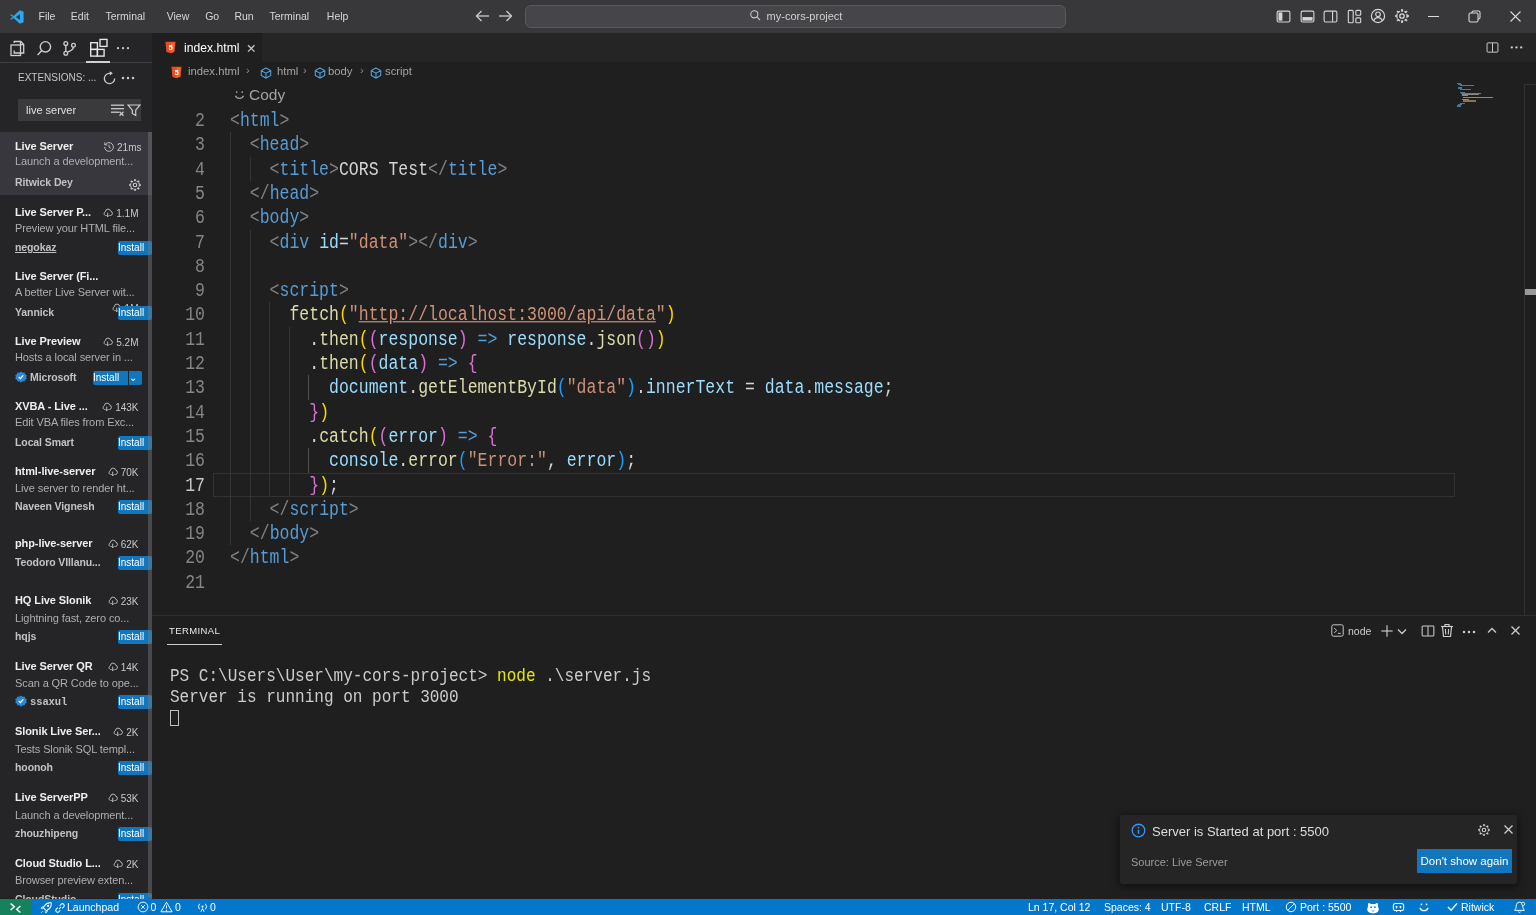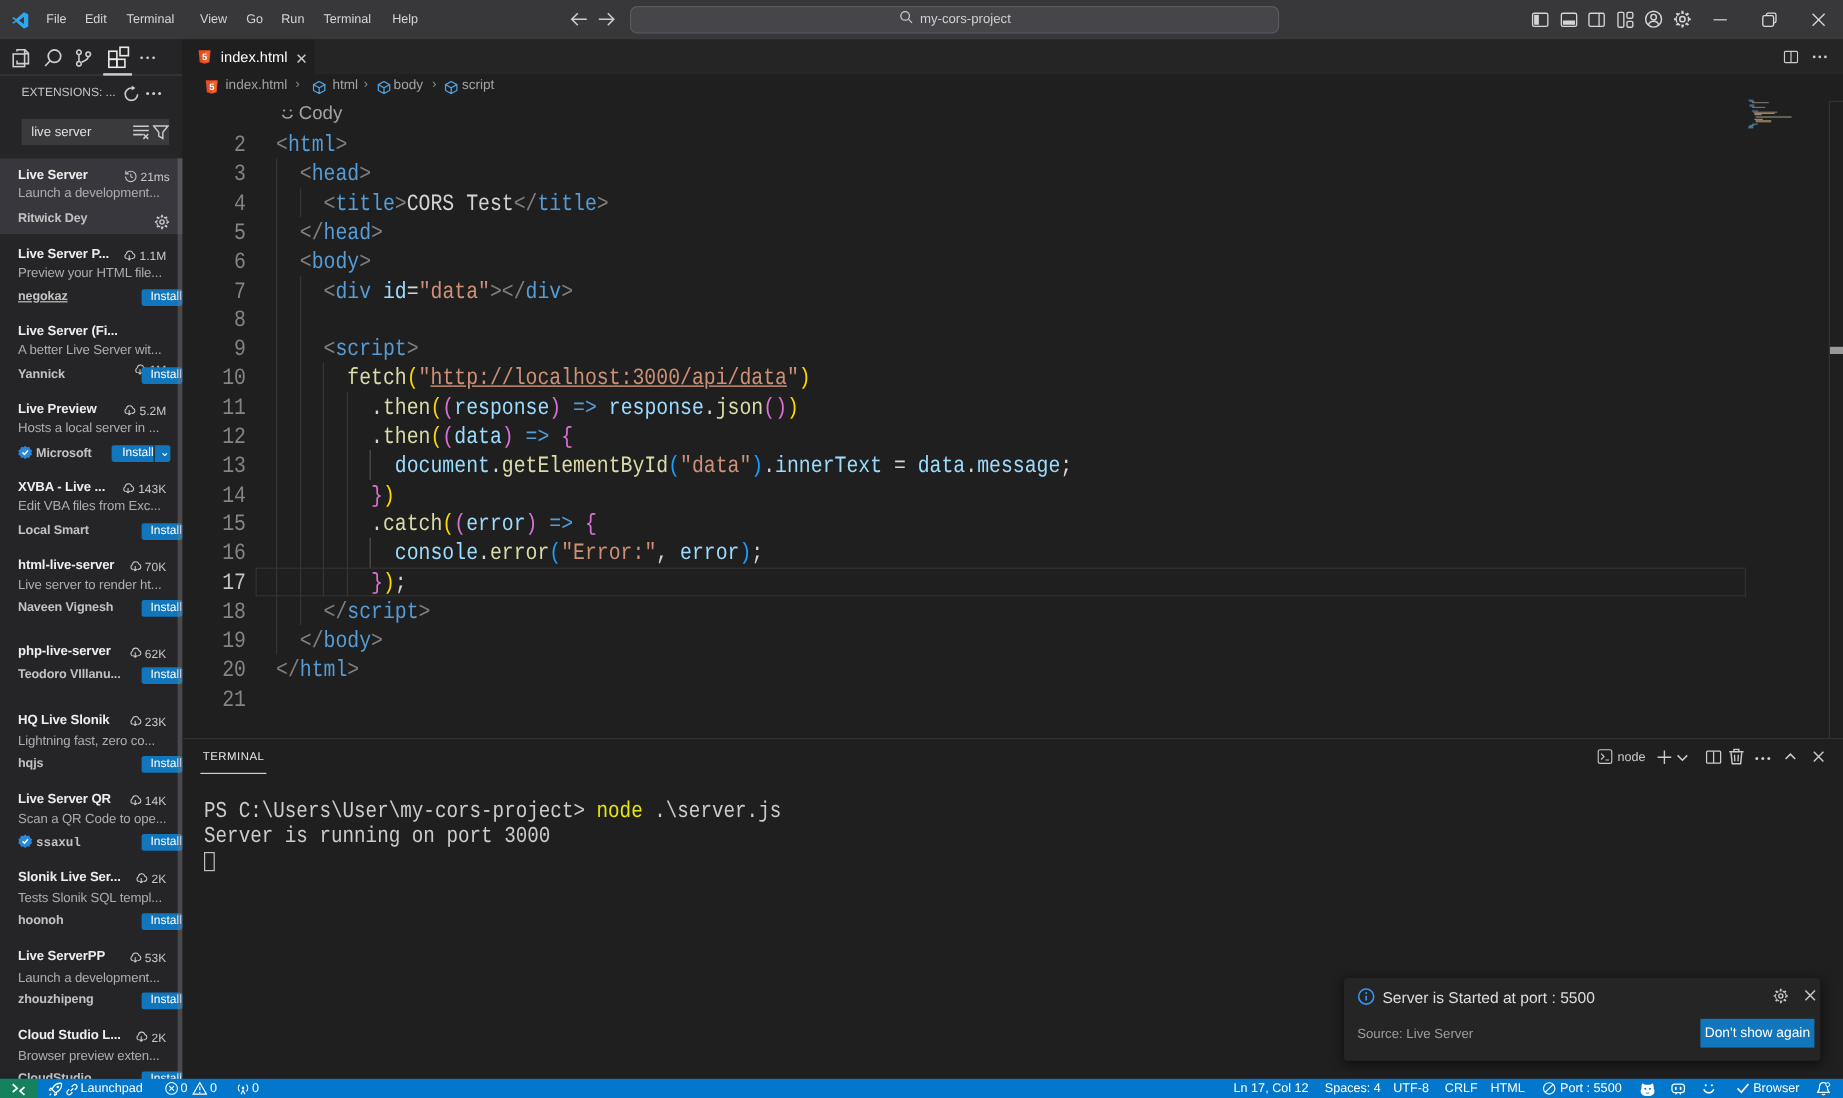--- a/index.html
+++ b/index.html
@@ -17,21 +17,21 @@
 .g{color:#ffd700;}
 .o{color:#da70d6;}
 .u{color:#179fff;}
 .k{color:#569cd6;}
 .w{color:#d4d4d4;}
 .guide{position:absolute;width:1px;background:#333538;}
 .xt{position:absolute;margin-top:2px;left:15px;font-weight:bold;font-size:11px;color:#eeeeee;white-space:nowrap;letter-spacing:-0.1px;}
 .xd{position:absolute;margin-top:2px;left:15px;font-size:11px;color:#aeaeb0;white-space:nowrap;letter-spacing:-0.1px;}
 .xa{position:absolute;margin-top:2px;left:15px;font-weight:bold;font-size:10.5px;color:#c2c2c2;white-space:nowrap;letter-spacing:-0.1px;}
 .xs{position:absolute;margin-top:2px;left:55px;width:83.5px;text-align:right;font-size:10px;color:#c8c8c8;white-space:nowrap;}
-.inst{position:absolute;margin-top:1.5px;left:105.5px;width:33.5px;height:14px;line-height:14px;text-align:right;background:#1176bb;color:#ffffff;font-size:10px;border-radius:2px;white-space:nowrap;}
+.inst{position:absolute;margin-top:1.5px;left:105.5px;width:33.5px;height:14px;line-height:14px;text-align:left;background:#1176bb;color:#ffffff;font-size:10px;border-radius:2px;white-space:nowrap;}
 </style>
 </head>
 <body>
 
 <div class="abs" id="titlebar" style="left:0;top:0;width:1536px;height:33px;background:#38383a;"></div>
 <div class="abs" style="left:10px;top:10px;">
 <svg width="14" height="14" viewBox="0 0 100 100">
       <path fill="#2aa9f2" fill-rule="evenodd" d="M71 1 L97 13 V87 L71 99 L25 58 L9 70 L1 64 L21 50 L1 36 L9 30 L25 42 Z M71 29 L42 50 L71 71 Z"></path>
     </svg>
 </div>
@@ -617,21 +617,21 @@
         <path d="M2.5 9 A5.8 5.8 0 0 0 13.5 9" fill="none" stroke="#ffffff" stroke-width="1.7"></path>
         <circle cx="4.6" cy="4.6" r="1.2" fill="#ffffff"></circle>
         <circle cx="11.4" cy="4.6" r="1.2" fill="#ffffff"></circle>
       </svg>
     </div>
 <div class="abs" style="left:1447px;top:3px;">
       <svg width="11" height="10" viewBox="0 0 12 11">
         <path d="M1 5.5 L4.5 9 L11 1.5" fill="none" stroke="#ffffff" stroke-width="1.5"></path>
       </svg>
     </div>
-<span class="abs" style="left:1461px;top:2px;">Browser</span>
+<span class="abs" style="left:1461px;top:2px;">Ritwick</span>
 <div class="abs" style="left:1513px;top:1.5px;">
       <svg width="13" height="13" viewBox="0 0 16 16">
         <path d="M8 1.5 C5.5 1.5 4 3.5 4 6 C4 9.5 2.5 10.5 2 11.5 H14 C13.5 10.5 12 9.5 12 6 C12 3.5 10.5 1.5 8 1.5 Z" fill="none" stroke="#ffffff" stroke-width="1.2"></path>
         <path d="M6.5 13 A1.6 1.6 0 0 0 9.5 13" fill="none" stroke="#ffffff" stroke-width="1.2"></path>
         <circle cx="12.5" cy="3.5" r="2" fill="#0277cb" stroke="#ffffff" stroke-width="1"></circle>
       </svg>
     </div>
 </div>
 
 <div class="abs" id="toast" style="left:1120px;top:815px;width:397px;height:69px;background:#252526;border-radius:3px;box-shadow:0 2px 10px rgba(0,0,0,0.6);">

